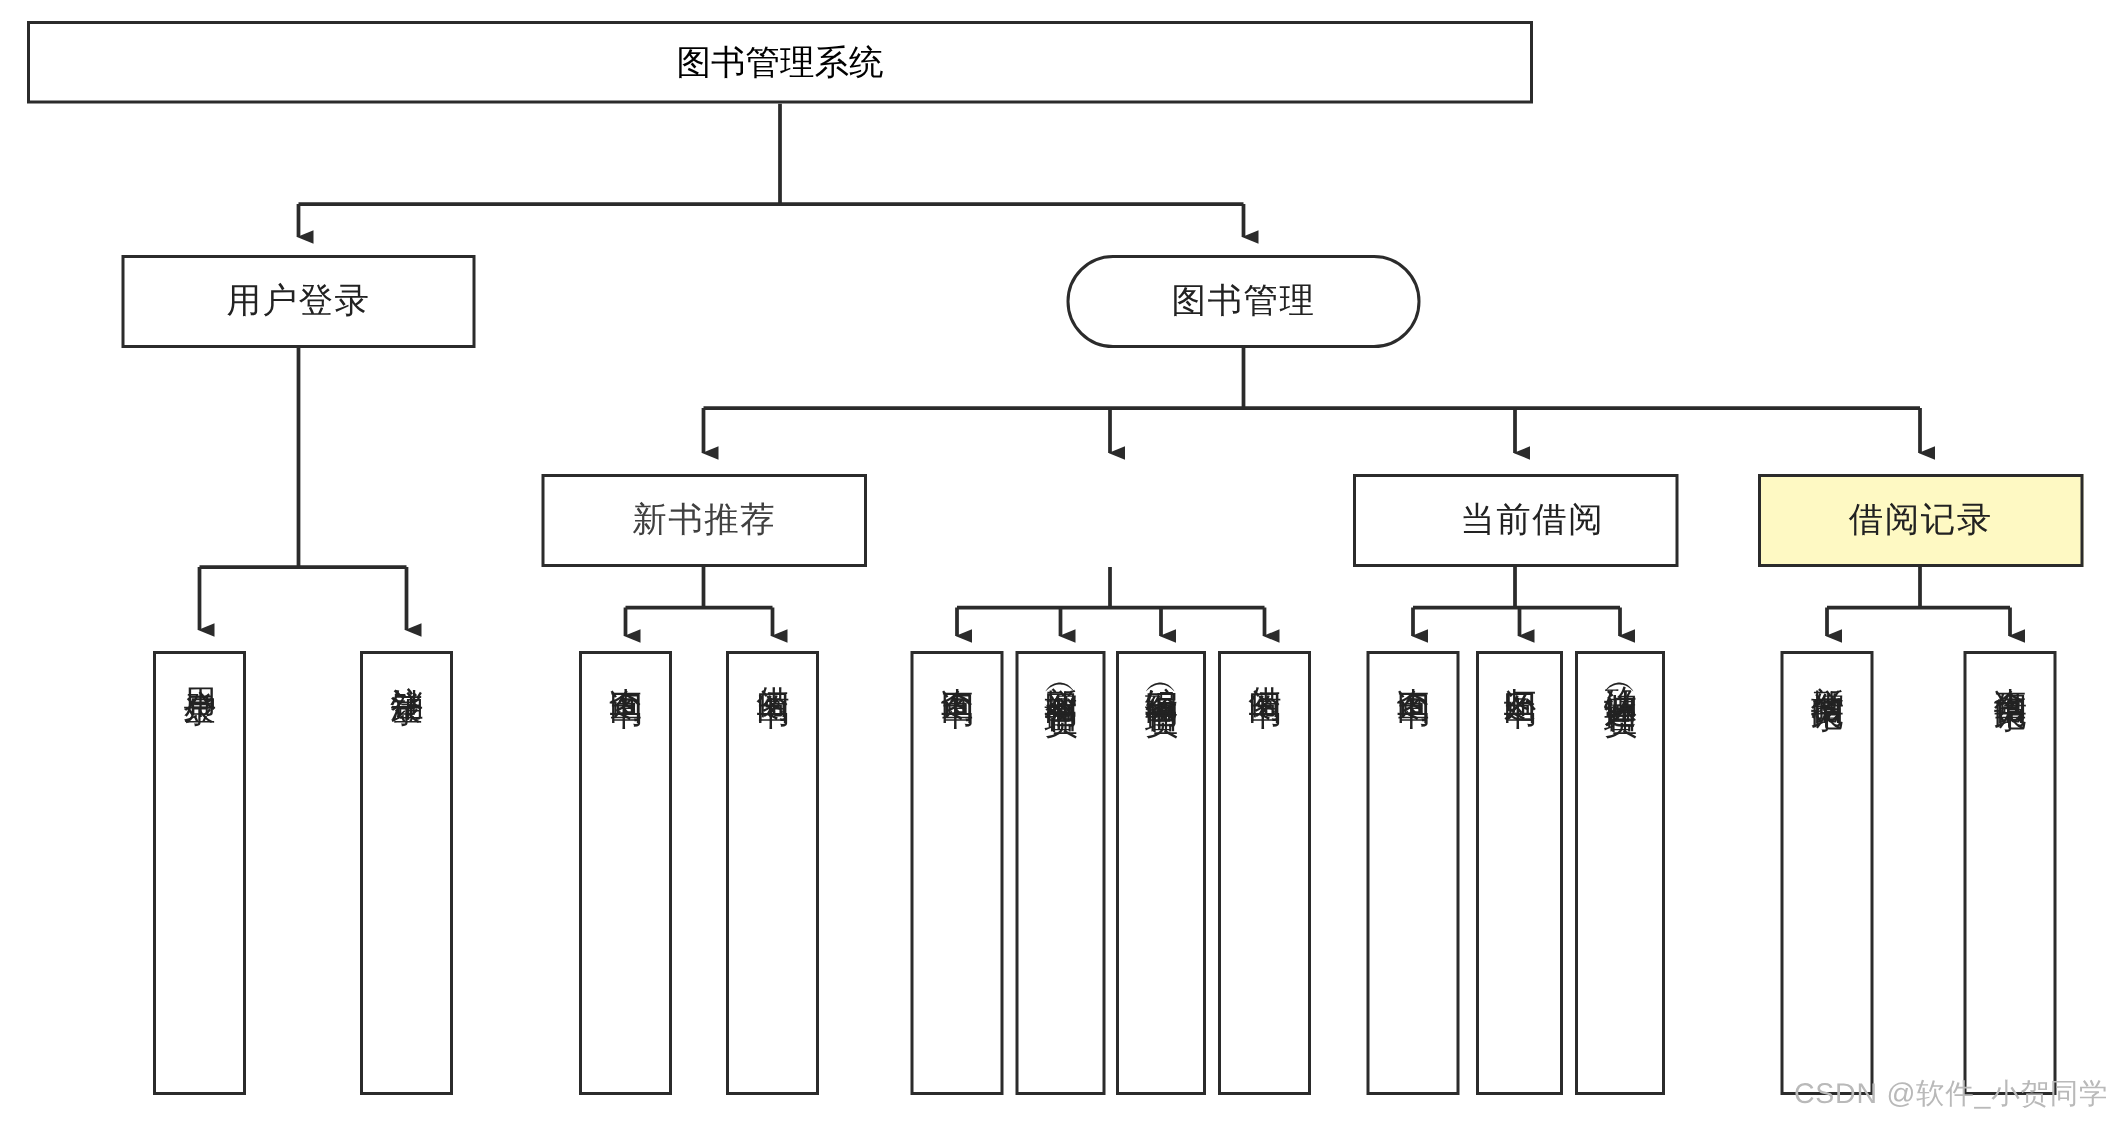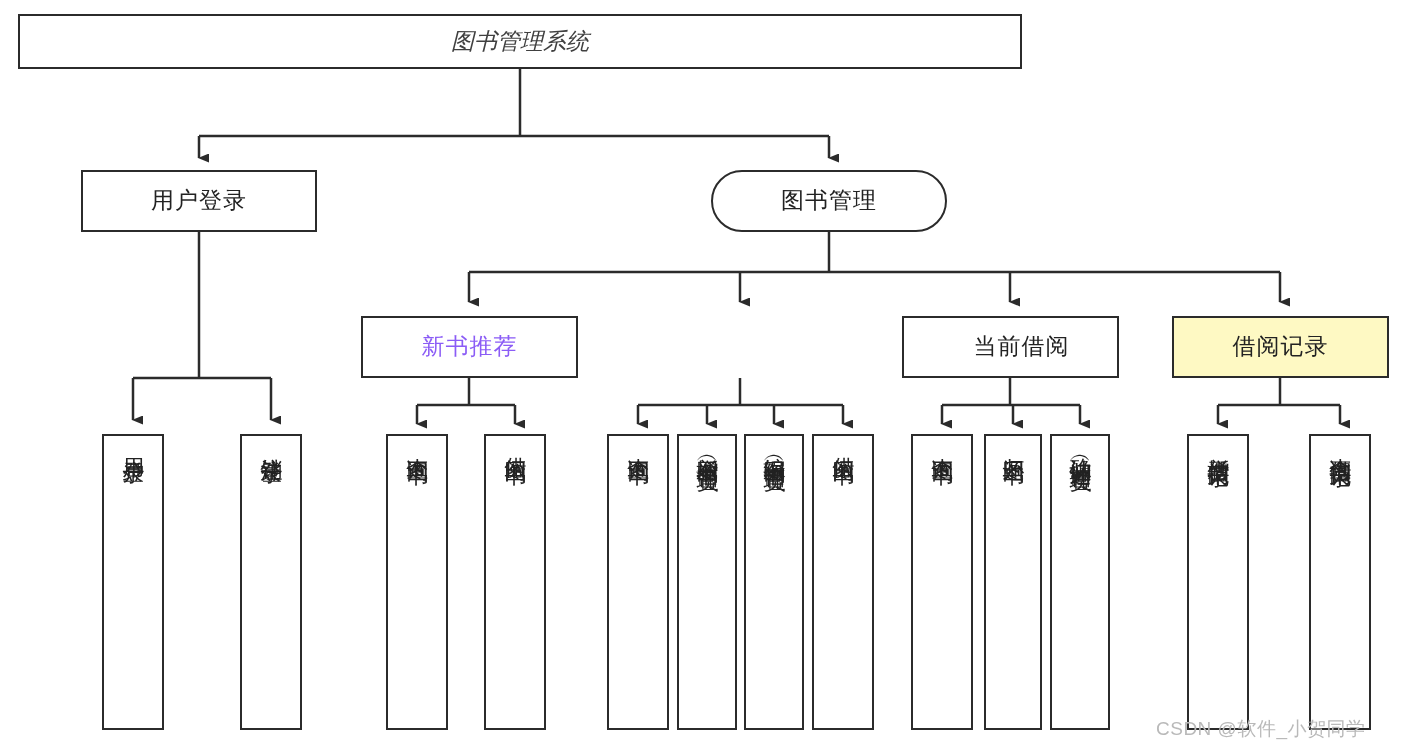--- a/index.html
+++ b/index.html
@@ -126,32 +126,32 @@
     </g>
 
     <g stroke="#2b2b2b" stroke-width="2.5" fill="none">
       <line x1="1280" y1="378" x2="1280" y2="405"></line>
       <line x1="1218" y1="405" x2="1340" y2="405"></line>
       <line x1="1218" y1="405" x2="1218" y2="424" marker-end="url(#arrowhead)"></line>
       <line x1="1340" y1="405" x2="1340" y2="424" marker-end="url(#arrowhead)"></line>
     </g>
   </svg>
 
-  <div class="node root" style="left: 18px; top: 14px; width: 1004px; height: 55px; border-color: rgb(43, 43, 43); background: rgb(255, 255, 255); color: #404040; font-style: italic;">
+  <div class="node root" style="left: 18px; top: 14px; width: 1004px; height: 55px; border-color: rgb(43, 43, 43); background: rgb(255, 255, 255); color: #000000;">
     <span>图书管理系统</span>
   </div>
 
   <div class="node horiz" style="left: 81px; top: 170px; width: 236px; height: 62px; border-color: rgb(43, 43, 43); background: rgb(255, 255, 255); color: rgb(34, 34, 34);">
     <span>用户登录</span>
   </div>
   <div class="node horiz" style="left: 711px; top: 170px; width: 236px; height: 62px; border-color: rgb(43, 43, 43); background: rgb(255, 255, 255); color: rgb(34, 34, 34); border-radius: 31px;">
     <span>图书管理</span>
   </div>
 
-  <div class="node horiz" style="left: 361px; top: 316px; width: 217px; height: 62px; border-color: rgb(43, 43, 43); background: rgb(255, 255, 255); color: #8b5cf6;">
+  <div class="node horiz" style="left: 361px; top: 316px; width: 217px; height: 62px; border-color: rgb(43, 43, 43); background: rgb(255, 255, 255); color: #404040;">
     <span>新书推荐</span>
   </div>
   <div class="node horiz" style="left: 902px; top: 316px; width: 217px; height: 62px; border-color: rgb(43, 43, 43); background: rgb(255, 255, 255); color: rgb(34, 34, 34); padding-left: 22px;">
     <span>当前借阅</span>
   </div>
   <div class="node horiz" style="left: 1172px; top: 316px; width: 217px; height: 62px; border-color: rgb(43, 43, 43); background: #fef9c3; color: rgb(34, 34, 34);">
     <span>借阅记录</span>
   </div>
 
   <div class="node vert" style="left: 102px; top: 434px; width: 62px; height: 296px; border-color: rgb(43, 43, 43); background: rgb(255, 255, 255); color: rgb(34, 34, 34);">
@@ -187,15 +187,15 @@
   <div class="node vert" style="left: 1050px; top: 434px; width: 60px; height: 296px; border-color: rgb(43, 43, 43); background: rgb(255, 255, 255); color: rgb(34, 34, 34);">
     <span class="vert-label">确认归还（管理员）</span>
   </div>
   <div class="node vert" style="left: 1187px; top: 434px; width: 62px; height: 296px; border-color: rgb(43, 43, 43); background: rgb(255, 255, 255); color: rgb(34, 34, 34);">
     <span class="vert-label">新增借阅记录</span>
   </div>
   <div class="node vert" style="left: 1309px; top: 434px; width: 62px; height: 296px; border-color: rgb(43, 43, 43); background: rgb(255, 255, 255); color: rgb(34, 34, 34);">
     <span class="vert-label">查询借阅记录</span>
   </div>
 
-  <div class="watermark" style="left: 1156px; top: 716px; color: rgb(185, 185, 185);">CSDN @软件_小贺同学</div>
+  <div class="watermark" style="left: 1196px; top: 716px; color: rgb(185, 185, 185);">CSDN @软件_小贺同学</div>
 
 </div>
 
 </body></html>

